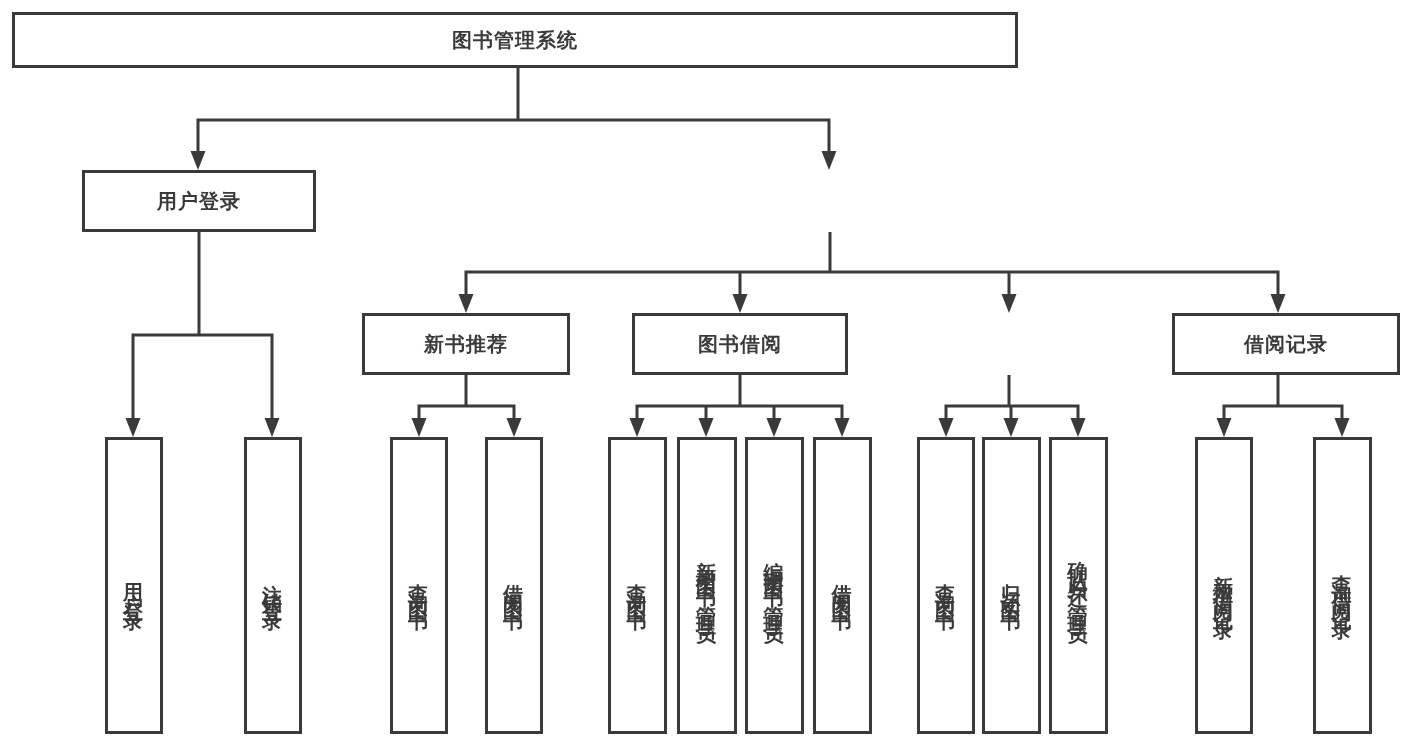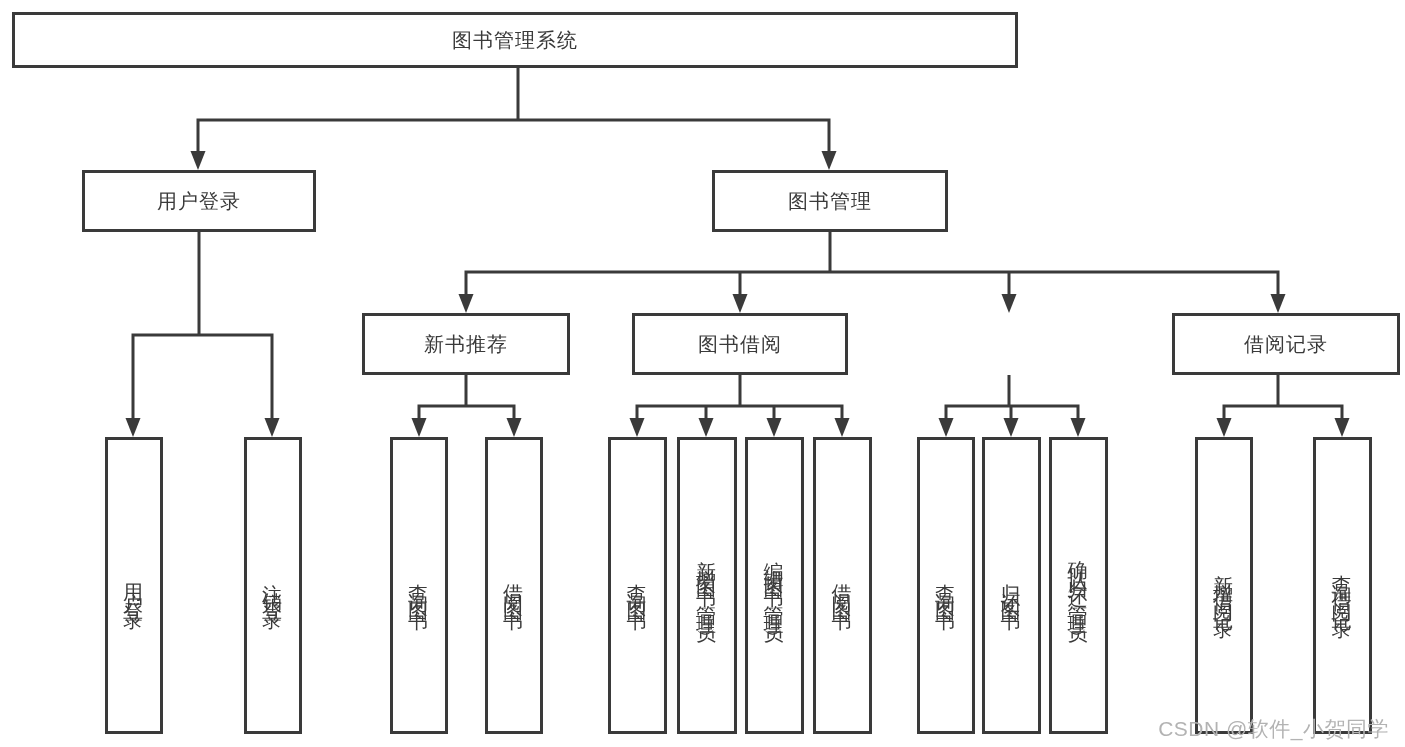--- a/index.html
+++ b/index.html
@@ -4,21 +4,21 @@
 <style>
   html,body { margin:0; padding:0; background:#ffffff; }
   .stage {
     position:relative; width:1405px; height:747px; background:#ffffff;
     font-family:"Liberation Sans","DejaVu Sans",sans-serif; overflow:hidden;
   }
   svg.connectors { position:absolute; left:0; top:0; width:1405px; height:747px; }
   .node {
     position:absolute; box-sizing:border-box; background:#ffffff;
     border:3px solid #3a3a3a; display:flex; align-items:center; justify-content:center;
-    color:#3a3a3a; font-size:20px; letter-spacing:1px; white-space:nowrap;
+    color:#3a3a3a; font-size:20px; letter-spacing:1px; white-space:nowrap;font-weight:bold;
   }
   .node.v span { writing-mode:vertical-rl; letter-spacing:9px; white-space:normal; }
   .watermark {
     position:absolute; right:16px; bottom:4px; color:#b3b3b3;
     font-size:21px; letter-spacing:0.5px;
   }
 </style>
 </head>
 <body>
 
@@ -64,23 +64,20 @@
     </g>
   </svg>
 
   <div class="node" style="left:12px;top:12px;width:1006px;height:56px">
     <span>图书管理系统</span>
   </div>
 
   <div class="node" style="left:82px;top:170px;width:234px;height:62px">
     <span>用户登录</span>
   </div>
-  <div class="node" style="left:712px;top:170px;width:236px;height:62px">
-    <span>图书管理</span>
-  </div>
 
   <div class="node" style="left:362px;top:313px;width:208px;height:62px">
     <span>新书推荐</span>
   </div>
   <div class="node" style="left:632px;top:313px;width:216px;height:62px">
     <span>图书借阅</span>
   </div>
   <div class="node" style="left:1172px;top:313px;width:228px;height:62px">
     <span>借阅记录</span>
   </div>
@@ -122,14 +119,13 @@
     <span>确认归还（管理员）</span>
   </div>
 
   <div class="node v" style="left:1195px;top:437px;width:58px;height:297px">
     <span>新增借阅记录</span>
   </div>
   <div class="node v" style="left:1313px;top:437px;width:59px;height:297px">
     <span>查询借阅记录</span>
   </div>
 
-  <div class="watermark">CSDN @软件_小贺同学</div>
 </div>
 
 </body></html>

